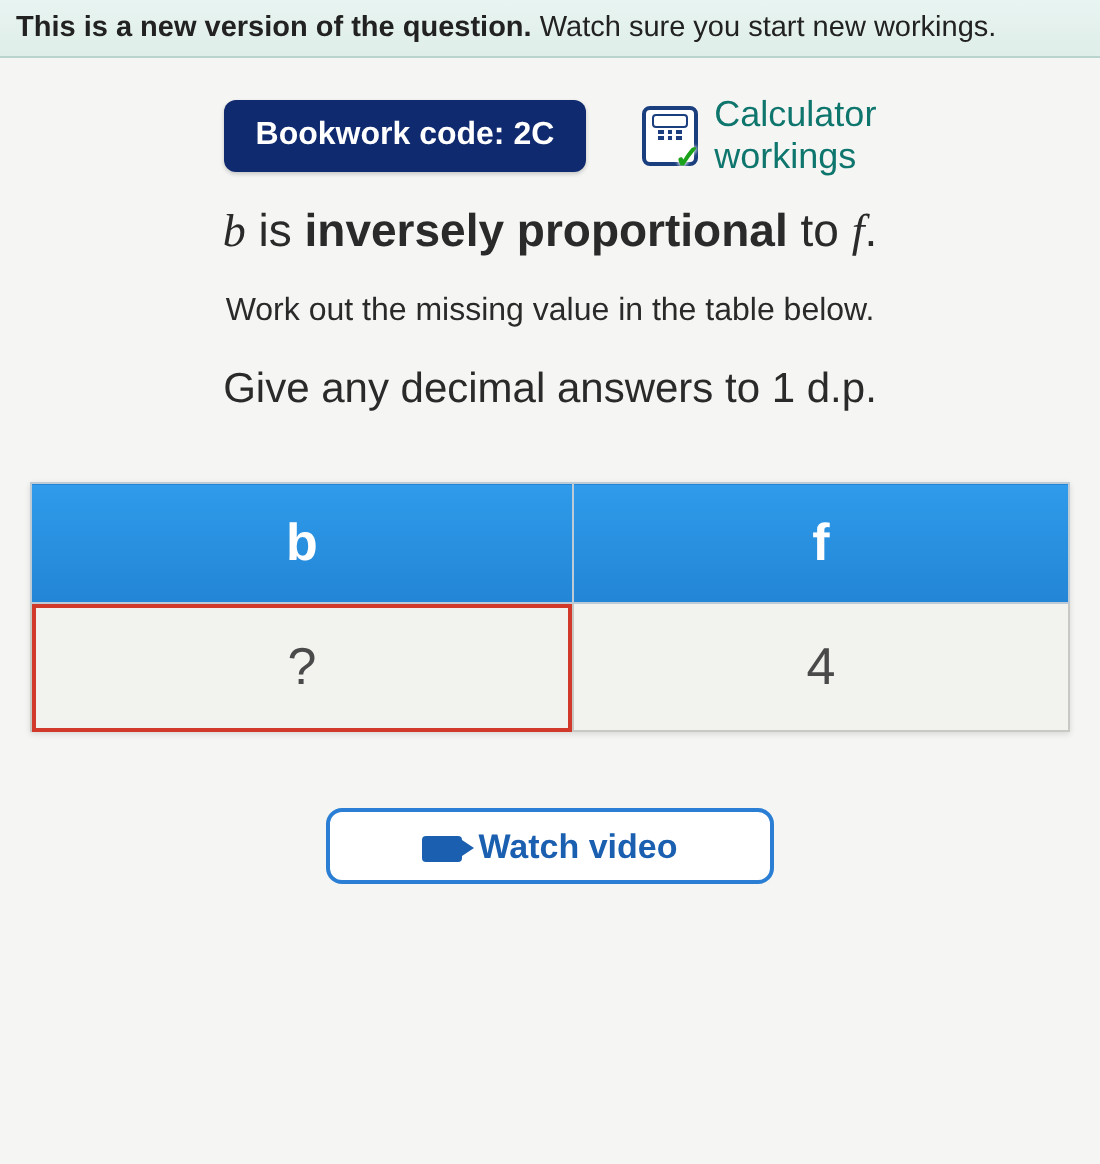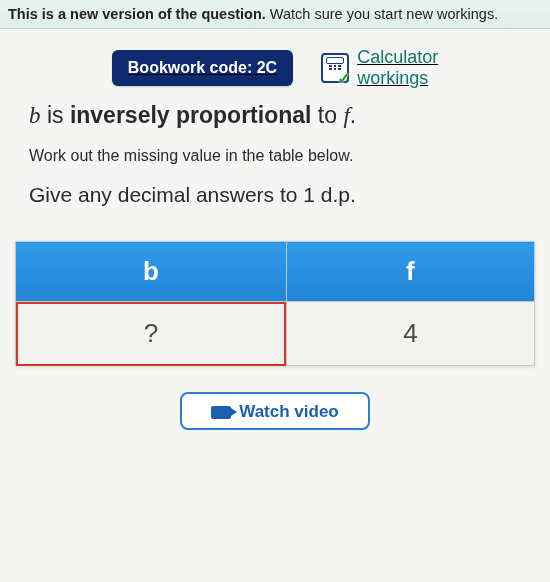--- a/index.html
+++ b/index.html
@@ -18,21 +18,20 @@
       font-size: 14.5px;
       color: #222;
     }
     .notice-bar .bold { font-weight: 700; }
     .header-row {
       display: flex;
       align-items: center;
       justify-content: center;
       gap: 28px;
       margin: 18px 0 14px 0;
-      text-decoration: underline;
     }
     .bookwork-badge {
       background: #0f2a6e;
       color: #fff;
       font-weight: 700;
       font-size: 16px;
       padding: 9px 16px;
       border-radius: 6px;
       box-shadow: 0 1px 2px rgba(0,0,0,.2);
     }
@@ -75,20 +74,21 @@
       font-size: 16px;
       font-weight: 900;
       text-shadow: 0 0 2px #fff, 0 0 2px #fff;
     }
     .calc-text {
       font-size: 18px;
       color: #0f766e;
       line-height: 1.15;
     }
     .question {
+      text-align: center;
       padding: 0 29px;
     }
     .q-line1 {
       font-size: 23px;
       color: #2a2a2a;
       margin-bottom: 18px;
     }
     .q-line1 .var { font-style: italic; font-family: Georgia, serif; }
     .q-line1 .strong { font-weight: 700; }
     .q-line2 {
@@ -125,34 +125,34 @@
     }
     table.data tr.r1 td { background: #f6f6f2; }
     td.missing {
       outline: 2px solid #d13a2a;
       outline-offset: -2px;
       color: #c92f24;
       font-weight: 700;
     }
     .watch-btn {
       margin: 18px auto 0 auto;
-      width: 190px;
+      width: 224px;
       border: 2px solid #2a7fd4;
       border-radius: 8px;
       background: #fff;
       color: #1a5fb0;
       font-weight: 700;
       font-size: 17px;
       padding: 8px 10px 6px 10px;
       display: flex;
       align-items: center;
       justify-content: center;
       gap: 8px;
       position: relative;
-      top: 8px;
+      top: 20px;
     }
     .watch-btn .cam {
       width: 20px; height: 13px;
       background: #1a5fb0;
       border-radius: 2px;
       position: relative;
     }
     .watch-btn .cam::after {
       content: "";
       position: absolute;

